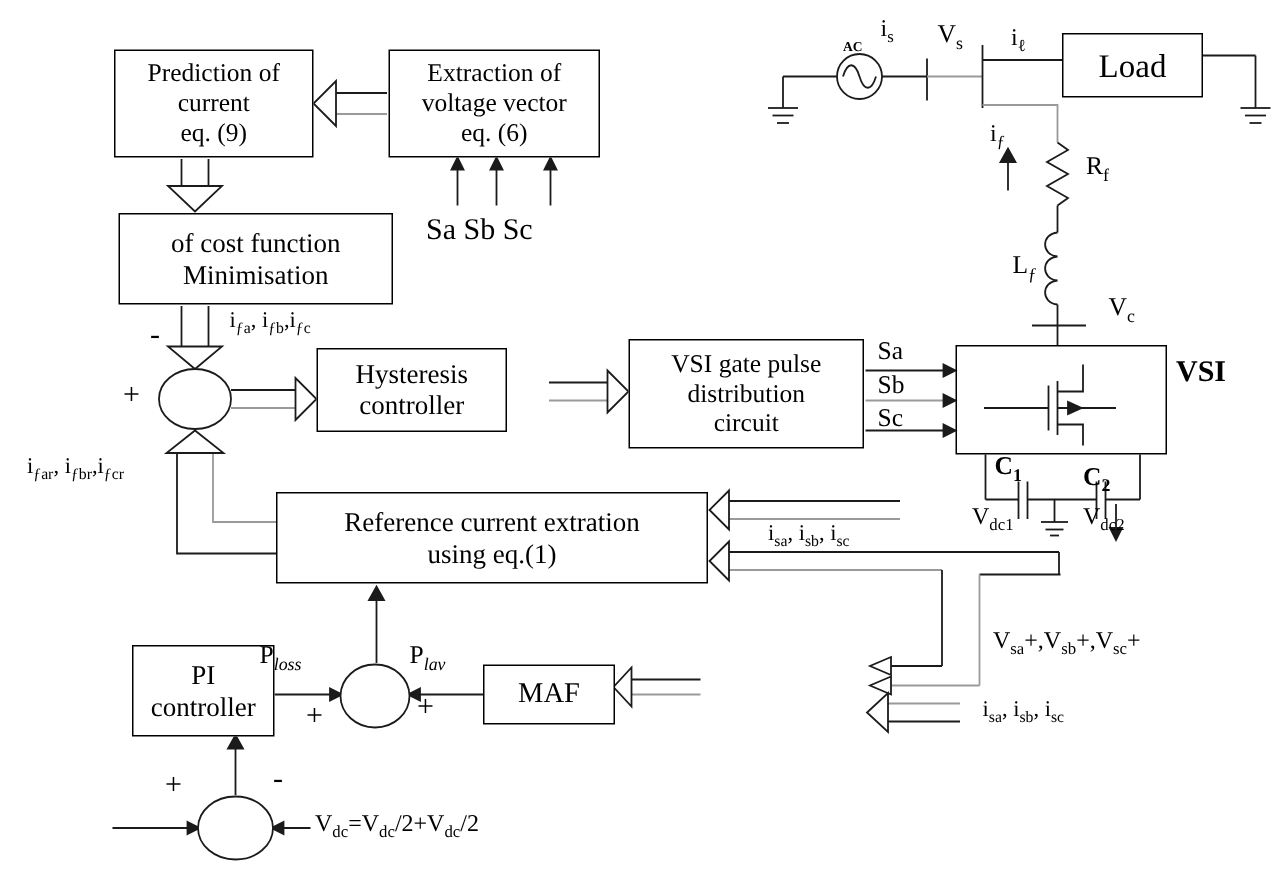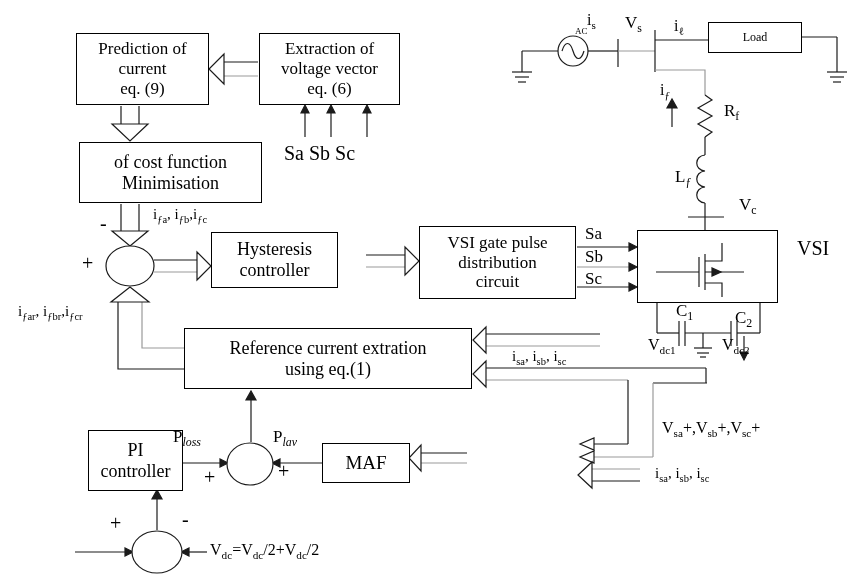--- a/index.html
+++ b/index.html
@@ -3,21 +3,21 @@
 <meta charset="utf-8">
 <style>
   html,body{margin:0;padding:0;background:#fff;}
   .stage{position:relative;width:851px;height:587px;background:#fff;overflow:hidden;
          font-family:"Liberation Serif","DejaVu Serif",serif;color:#000;}
   svg.wires{position:absolute;left:0;top:0;}
   .box{position:absolute;border:1.6px solid #000;background:#fff;box-sizing:border-box;
        display:flex;flex-direction:column;align-items:center;justify-content:center;
        text-align:center;font-size:17px;line-height:1.16;z-index:2;}
   .lbl{position:absolute;font-weight:normal;font-size:15px;white-space:nowrap;z-index:3;}
-  .lbl.rg{font-weight:normal;margin-left:13px;}
+  .lbl.rg{font-weight:bold;}
   sub{font-size:0.7em;line-height:0;}
 </style>
 </head>
 <body>
 
 <div class="stage">
 
   <svg class="wires" width="851" height="587" viewBox="0 0 851 587" stroke="#1b1b1b" stroke-width="1.2" fill="none">
 
     <g>
@@ -210,21 +210,21 @@
   <div class="box" style="left:211px;top:232px;width:127px;height:56px;font-size:18px">
     <span>Hysteresis</span>
     <span>controller</span>
   </div>
   <div class="box" style="left:419px;top:226px;width:157px;height:73px">
     <span>VSI gate pulse</span>
     <span>distribution</span>
     <span>circuit</span>
   </div>
   <div class="box" style="left:637px;top:230px;width:141px;height:73px;background:transparent"></div>
-  <div class="box" style="left:708px;top:22px;width:94px;height:31px;font-size:12px">
+  <div class="box" style="left:708px;top:22px;width:94px;height:43px;font-size:22px">
     <span>Load</span>
   </div>
   <div class="box" style="left:184px;top:328px;width:288px;height:61px;font-size:18px">
     <span>Reference current extration</span>
     <span>using eq.(1)</span>
   </div>
   <div class="box" style="left:88px;top:430px;width:95px;height:61px;font-size:18px">
     <span>PI</span>
     <span>controller</span>
   </div>

